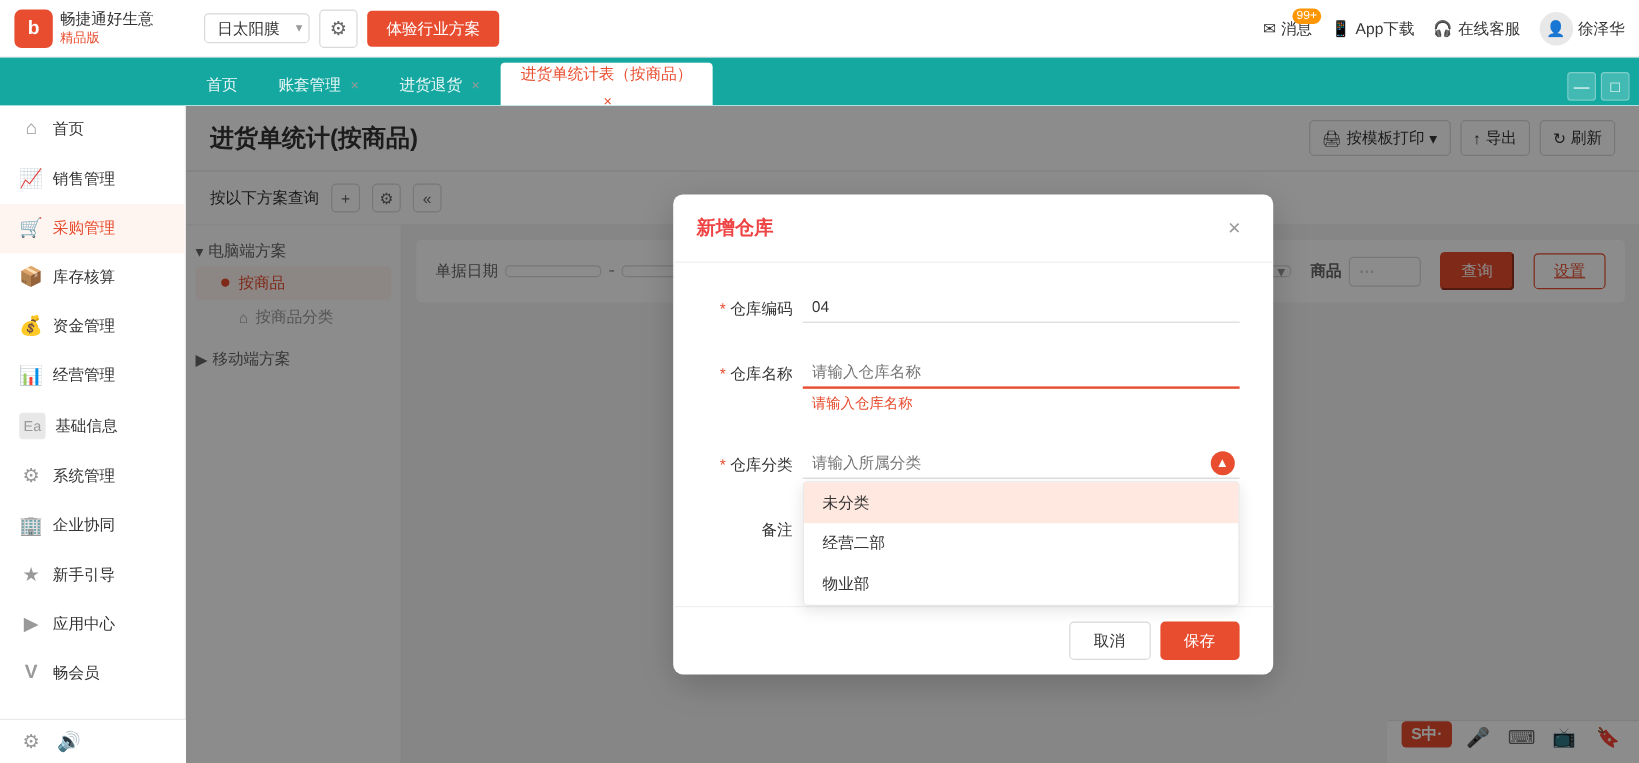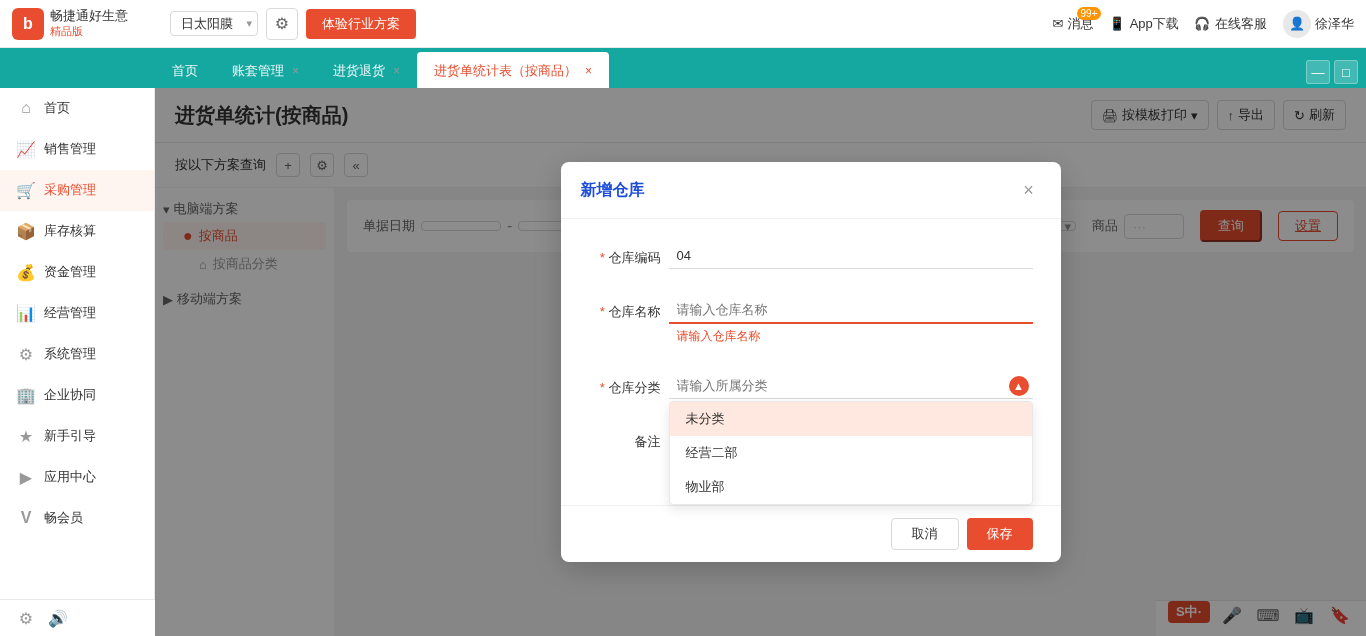--- a/index.html
+++ b/index.html
@@ -303,21 +303,21 @@
     .modal-header {
       padding: 16px 20px;
       border-bottom: 1px solid #f0f0f0;
       display: flex;
       align-items: center;
       justify-content: space-between;
     }
     .modal-title {
       font-size: 16px;
       font-weight: 600;
-      color: #1d4ed8;
+      color: #ef4444;
     }
     .modal-close {
       width: 24px;
       height: 24px;
       display: flex;
       align-items: center;
       justify-content: center;
       cursor: pointer;
       color: #999;
       font-size: 18px;
@@ -534,21 +534,21 @@
     <span>首页</span>
   </div>
   <div class="nav-tab" style="color:rgba(255,255,255,0.9); cursor:pointer;">
     <span>账套管理</span>
     <span class="close-x">×</span>
   </div>
   <div class="nav-tab" style="color:rgba(255,255,255,0.9); cursor:pointer;">
     <span>进货退货</span>
     <span class="close-x">×</span>
   </div>
-  <div class="nav-tab" style="background:#fff; color:#e84d2f; border-radius:4px 4px 0 0; cursor:pointer;">
+  <div class="nav-tab" style="background:#fff; color:#e84d2f; border-radius:4px 4px 0 0; cursor:pointer;flex-direction:column;">
     <span>进货单统计表（按商品）</span>
     <span class="close-x" style="color:#e84d2f;">×</span>
   </div>
   <div style="margin-left:auto; display:flex; align-items:center; gap:4px; padding:0 8px 4px;">
     <div class="nav-tab-icon-btn" style="background:rgba(255,255,255,0.2); border-color:rgba(255,255,255,0.3); color:white;">—</div>
     <div class="nav-tab-icon-btn" style="background:rgba(255,255,255,0.2); border-color:rgba(255,255,255,0.3); color:white;">□</div>
   </div>
 </div>
 
 <div class="main-layout">
@@ -570,20 +570,24 @@
       <div class="sidebar-icon grey">📦</div>
       <span>库存核算</span>
     </div>
     <div class="sidebar-item">
       <div class="sidebar-icon grey">💰</div>
       <span>资金管理</span>
     </div>
     <div class="sidebar-item">
       <div class="sidebar-icon grey">📊</div>
       <span>经营管理</span>
+    </div>
+    <div class="sidebar-item">
+      <div class="sidebar-icon grey" style="font-size:12px; background:#e8e8e8; border-radius:3px; width:22px; height:22px;">Ea</div>
+      <span>基础信息</span>
     </div>
     <div class="sidebar-item">
       <div class="sidebar-icon grey">⚙</div>
       <span>系统管理</span>
     </div>
     <div class="sidebar-item">
       <div class="sidebar-icon grey">🏢</div>
       <span>企业协同</span>
     </div>
     <div class="sidebar-item">
@@ -670,21 +674,21 @@
             </div>
           </div>
 
           <div style="display:flex; align-items:center; gap:6px; margin-left:auto;">
             <span style="font-size:13px; color:#666;">单据状态</span>
             <div style="border:1px solid #d9d9d9; border-radius:4px; padding:4px 24px 4px 8px; font-size:13px; color:#999; min-width:80px; position:relative;">
               <span style="position:absolute;right:4px;top:50%;transform:translateY(-50%);color:#999;">▾</span>
             </div>
           </div>
 
-          <div style="display:flex; align-items:center; gap:6px;">
+          <div style="display:flex; align-items:center; gap:6px;font-weight:bold;">
             <span style="font-size:13px; color:#666;">商品</span>
             <div style="border:1px solid #d9d9d9; border-radius:4px; padding:4px 8px; font-size:13px; color:#999; min-width:60px;">
               <span style="color:#ccc;">···</span>
             </div>
           </div>
 
           <button class="action-btn-primary">查询</button>
           <button class="settings-btn">设置</button>
         </div>
 

